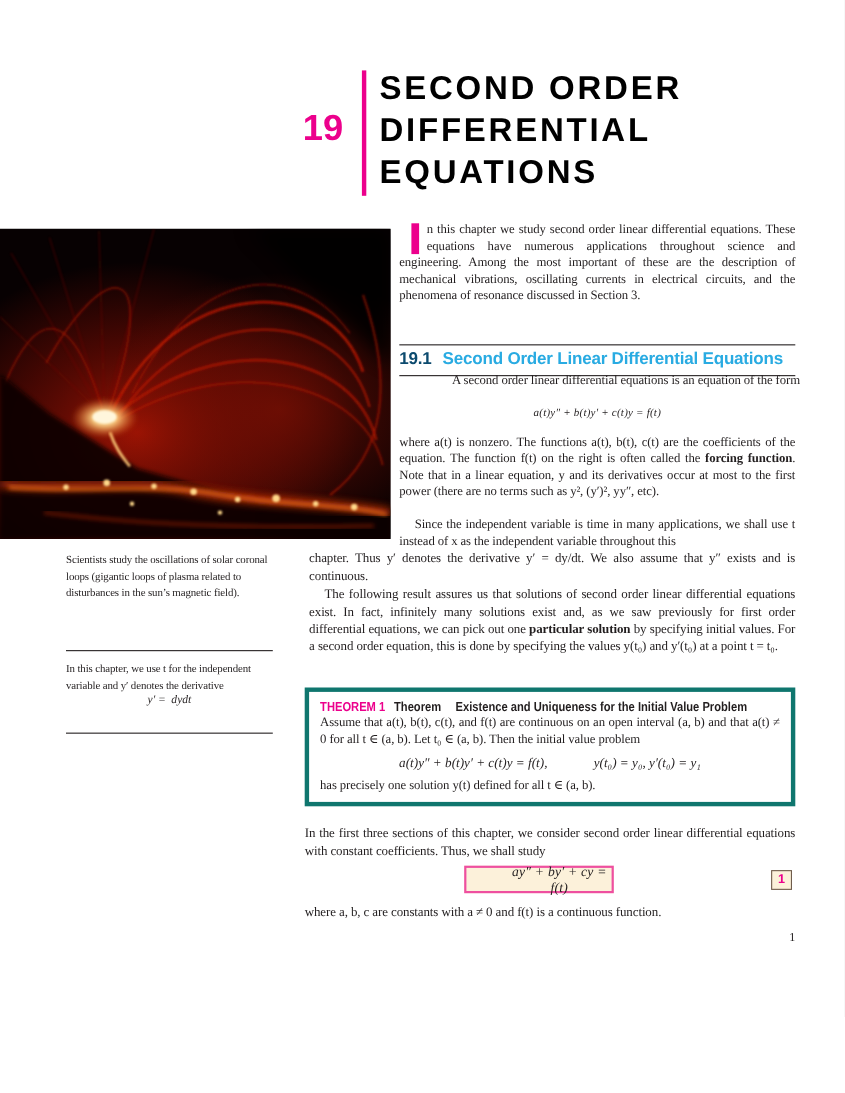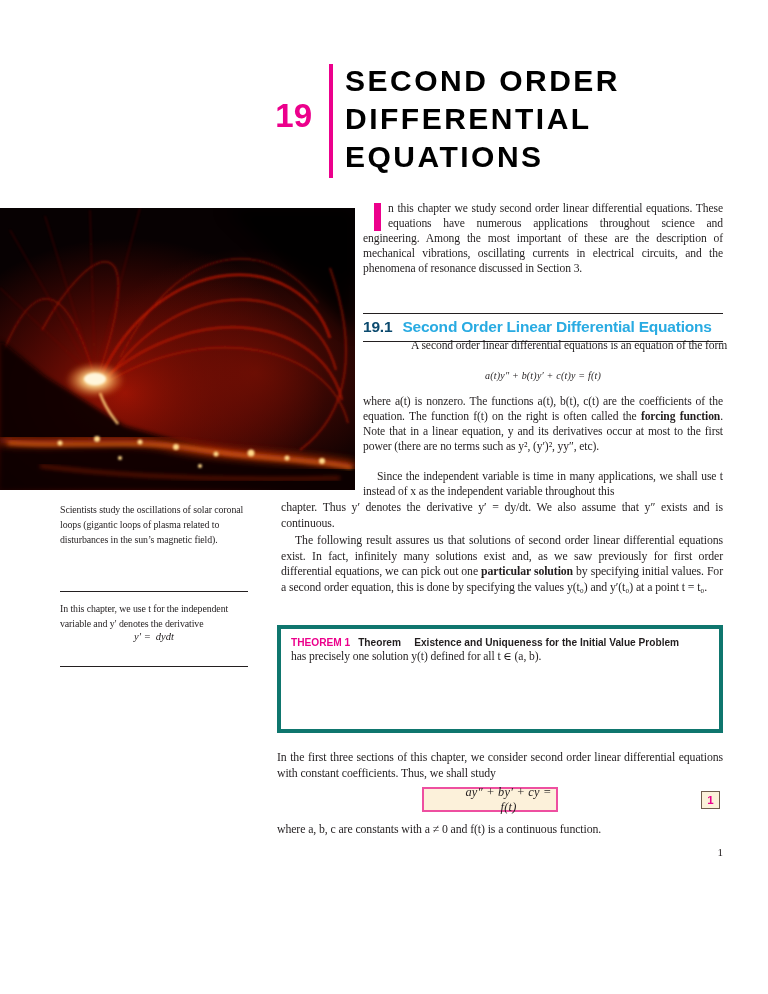--- a/index.html
+++ b/index.html
@@ -228,20 +228,25 @@
     </span>
   </div>
   <div class="abs hrule mrule2"></div>
 
   <div class="abs theorem">
     <div class="thm-head">
       <span class="thm-label">THEOREM 1</span>
       <span class="thm-word">Theorem</span>
       <span>Existence and Uniqueness for the Initial Value Problem</span>
     </div>
+    <div class="thm-body">Assume that a(t), b(t), c(t), and f(t) are continuous on an open interval (a, b) and that a(t) ≠ 0 for all t ∈ (a, b). Let t₀ ∈ (a, b). Then the initial value problem</div>
+    <div class="thm-eq">
+      <span>a(t)y″ + b(t)y′ + c(t)y = f(t),</span>
+      <span>y(t₀) = y₀,  y′(t₀) = y₁</span>
+    </div>
     <div class="thm-body">has precisely one solution y(t) defined for all t ∈ (a, b).</div>
   </div>
 
   <div class="abs serif-wide closing-para">In the first three sections of this chapter, we consider second order linear differential equations with constant coefficients. Thus, we shall study</div>
   <div class="abs eq-box">
     <span class="equation">ay″ + by′ + cy = f(t)</span>
   </div>
   <div class="abs num-box">1</div>
   <div class="abs serif-wide final-line">where a, b, c are constants with a ≠ 0 and f(t) is a continuous function.</div>
   <div class="abs folio">1</div>

